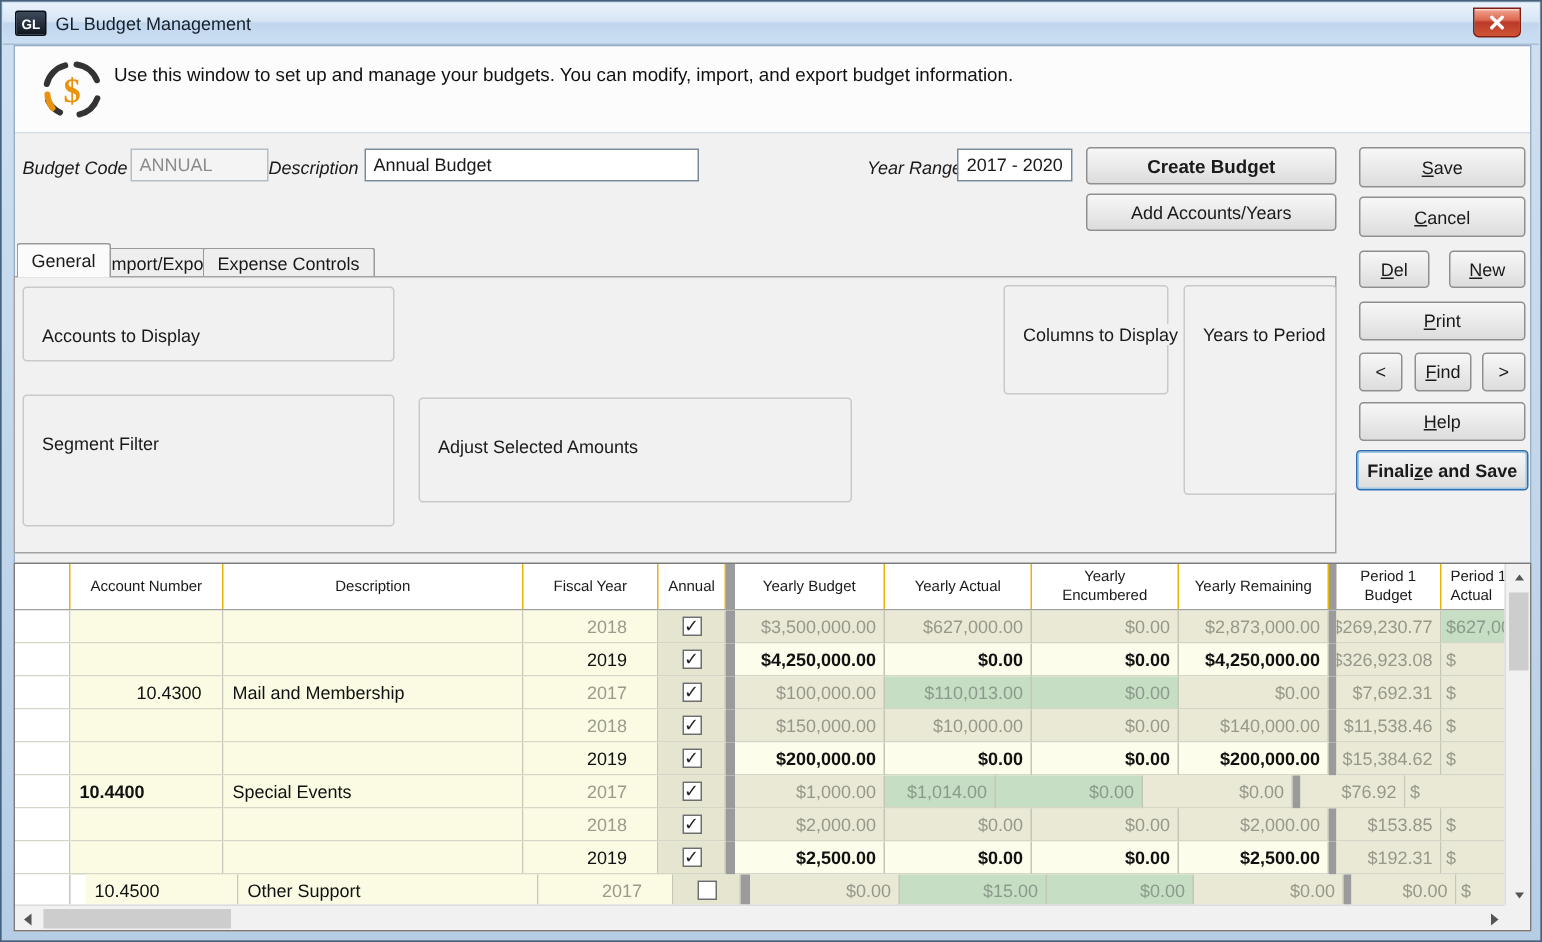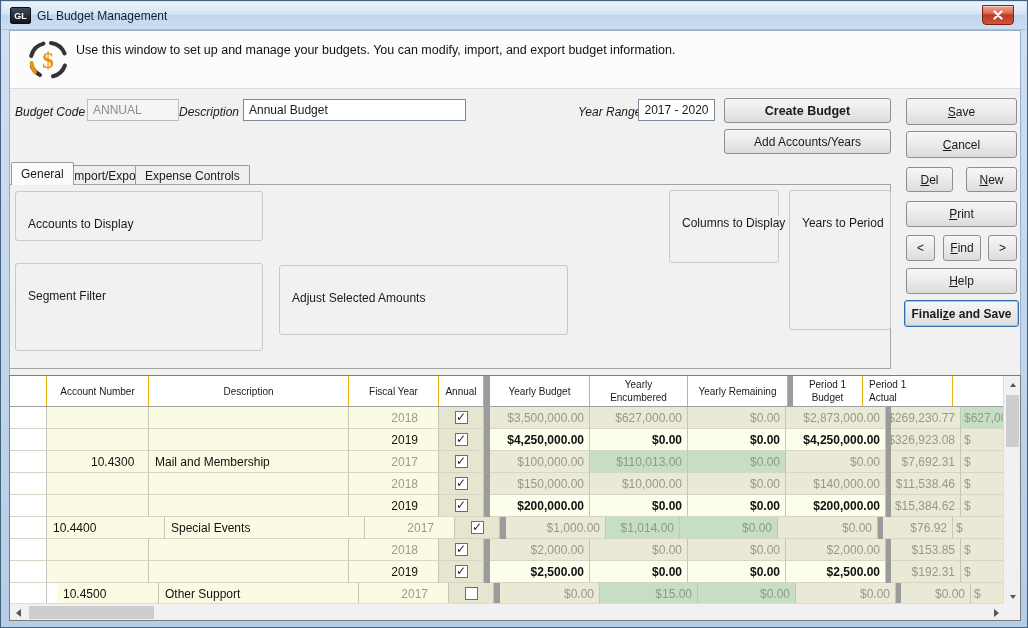--- a/index.html
+++ b/index.html
@@ -242,20 +242,21 @@
 
   <div class="grid">
     <div class="ghead" id="ghead">
         <div class="hcell" style="width: 37px;"></div>
         <div class="hcell" style="width: 102px;">Account Number</div>
         <div class="hcell" style="width: 200px;">Description</div>
         <div class="hcell" style="width: 90px;">Fiscal Year</div>
         <div class="hcell" style="width: 45px;">Annual</div>
         <div class="cdiv" style="width: 6px;"></div>
         <div class="hcell" style="width: 100px;">Yearly Budget</div>
+        <div class="hcell" style="width: 98px;">Yearly Actual</div>
         <div class="hcell" style="width: 98px;">Yearly
 Encumbered</div>
         <div class="hcell" style="width: 100px;">Yearly Remaining</div>
         <div class="cdiv" style="width: 5px;"></div>
         <div class="hcell" style="width: 70px;">Period 1
 Budget</div>
         <div class="hcell l" style="width: 90px;">Period 1
 Actual</div>
       </div>
     <div id="gbody">
@@ -339,21 +340,21 @@
           <div class="cell val cur" style="width: 100px;">$200,000.00</div>
           <div class="cell val cur" style="width: 98px;">$0.00</div>
           <div class="cell val cur" style="width: 98px;">$0.00</div>
           <div class="cell val cur" style="width: 100px;">$200,000.00</div>
           <div class="cdiv" style="width: 5px;"></div>
           <div class="cell val" style="width: 70px;">$15,384.62</div>
           <div class="cell val p1a" style="width: 90px;">$</div>
         </div>
         <div class="grow">
           <div class="cell sel" style="width: 37px;"></div>
-          <div class="cell yel" style="width: 118px;">10.4400</div>
+          <div class="cell yel" style="width: 102px; font-weight: bold;">10.4400</div>
           <div class="cell yel" style="width: 200px;">Special Events</div>
           <div class="cell yel fy dim" style="width: 90px;">2017</div>
           <div class="cell ann" style="width: 45px;">
             <span class="cb">✓</span>
           </div>
           <div class="cdiv" style="width: 6px;"></div>
           <div class="cell val" style="width: 100px;">$1,000.00</div>
           <div class="cell val green" style="width: 74px;">$1,014.00</div>
           <div class="cell val green" style="width: 98px;">$0.00</div>
           <div class="cell val" style="width: 100px;">$0.00</div>

